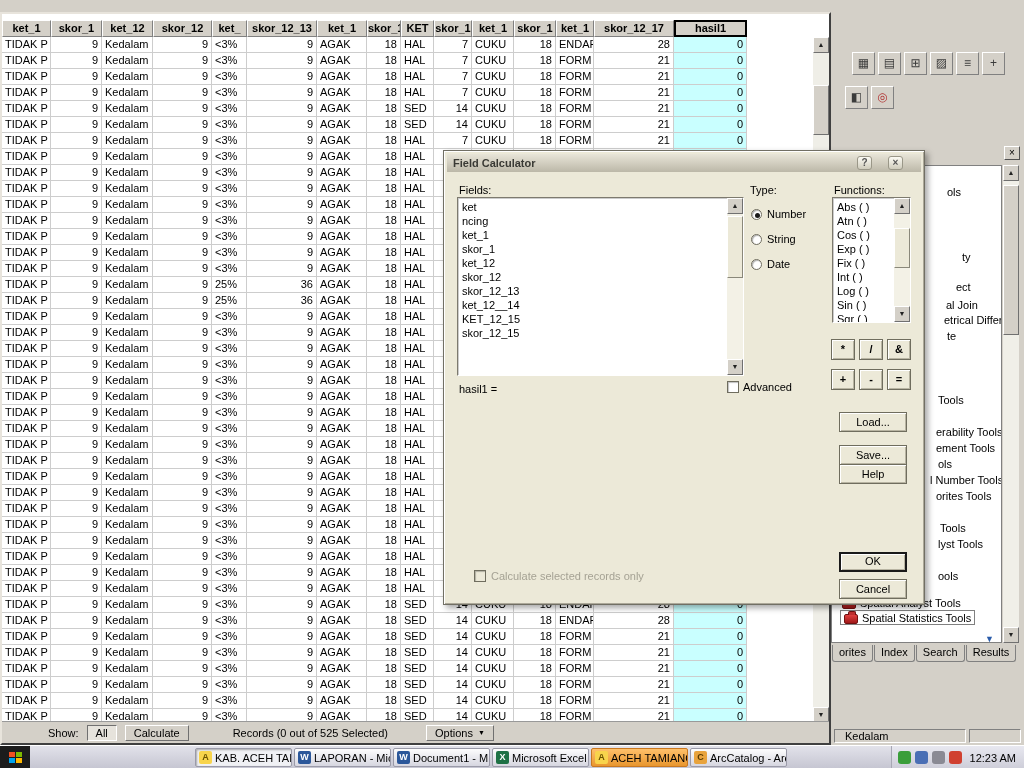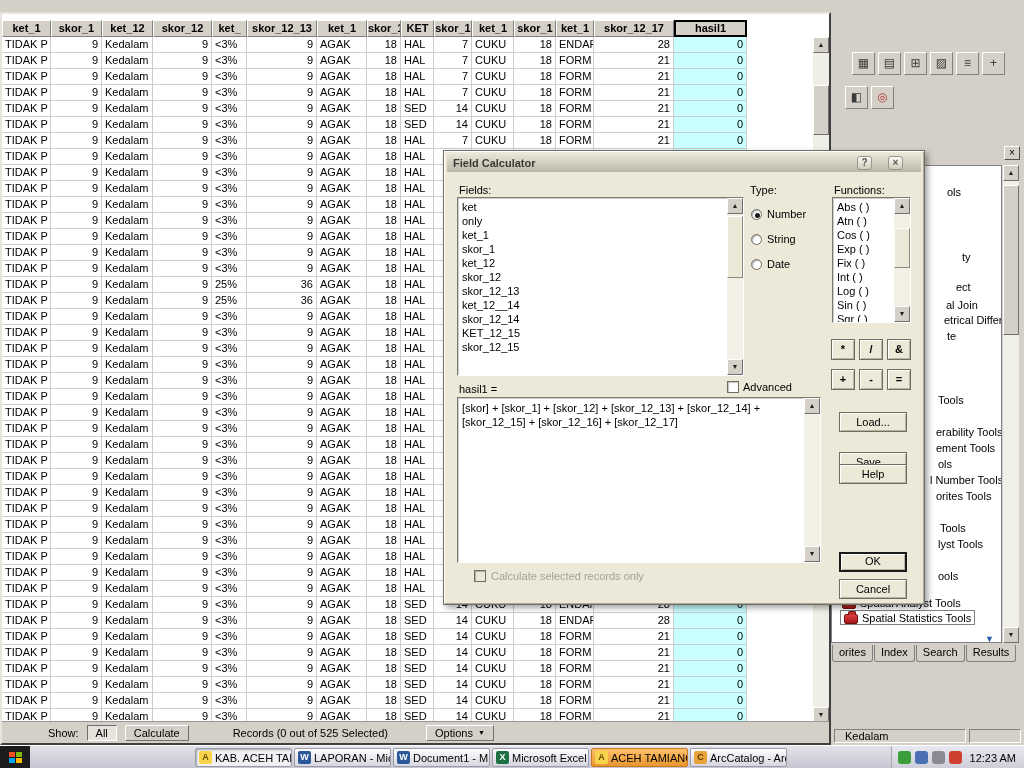--- a/index.html
+++ b/index.html
@@ -920,28 +920,27 @@
         <span class="dlgbtn">×</span>
       </span>
     </div>
     <div class="lbl" style="left:15px;top:33px">Fields:</div>
     <div class="lbl" style="left:306px;top:33px">Type:</div>
     <div class="lbl" style="left:390px;top:33px">Functions:</div>
 
     <div class="listbox" id="fields-list" style="left:13px;top:46px;width:287px;height:179px">
       <div class="list-inner" id="fields-items">
           <div class="litem">ket</div>
-          <div class="litem">only</div>
+          <div class="litem">ncing</div>
           <div class="litem">ket_1</div>
           <div class="litem">skor_1</div>
           <div class="litem">ket_12</div>
           <div class="litem">skor_12</div>
           <div class="litem">skor_12_13</div>
           <div class="litem">ket_12__14</div>
-          <div class="litem">skor_12_14</div>
           <div class="litem">KET_12_15</div>
           <div class="litem">skor_12_15</div>
         </div>
       <div class="lscroll">
         <div class="sb" style="top:0">▲</div>
         <div class="lthumb" style="top:18px;height:62px"></div>
         <div class="sb" style="bottom:0">▼</div>
       </div>
     </div>
 
@@ -978,31 +977,23 @@
         <div class="sb" style="bottom:0">▼</div>
       </div>
     </div>
 
     <div class="lbl" style="left:15px;top:232px">hasil1 =</div>
     <div id="advanced">
       <span class="cb"></span>
       <span>Advanced</span>
     </div>
 
-    <div class="listbox" id="expr" style="left:13px;top:246px;width:364px;height:166px">
-      <div id="expr-text">[skor] + [skor_1] + [skor_12] + [skor_12_13] + [skor_12_14] +
-[skor_12_15] + [skor_12_16] + [skor_12_17]</div>
-      <div class="lscroll">
-        <div class="sb" style="top:0">▲</div>
-        <div class="sb" style="bottom:0">▼</div>
-      </div>
-    </div>
 
     <div class="btn dlg-side" style="top:261px">Load...</div>
-    <div class="btn dlg-side" style="top:301px">Save...</div>
+    <div class="btn dlg-side" style="top:294px">Save...</div>
     <div class="btn dlg-side" style="top:313px">Help</div>
     <div class="btn dlg-side default" style="top:401px">OK</div>
     <div class="btn dlg-side" style="top:428px">Cancel</div>
 
     <div id="selonly" class="disabled">
       <span class="cb"></span>
       <span>Calculate selected records only</span>
     </div>
   <div class="btn op" style="left: 387px; top: 188px;">*</div>
       <div class="btn op" style="left: 415px; top: 188px;">/</div>

